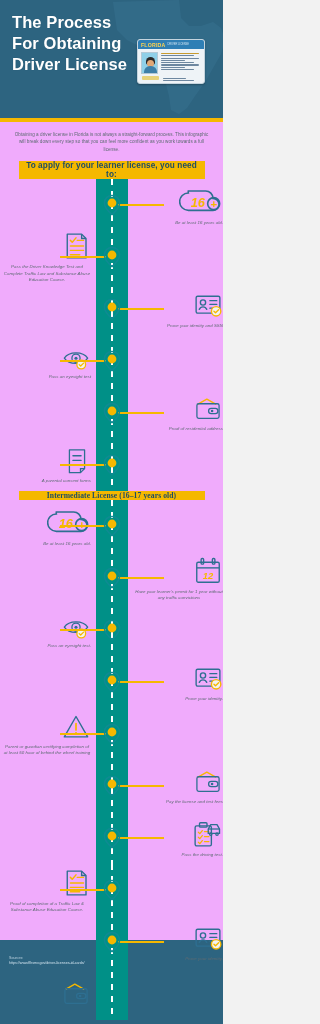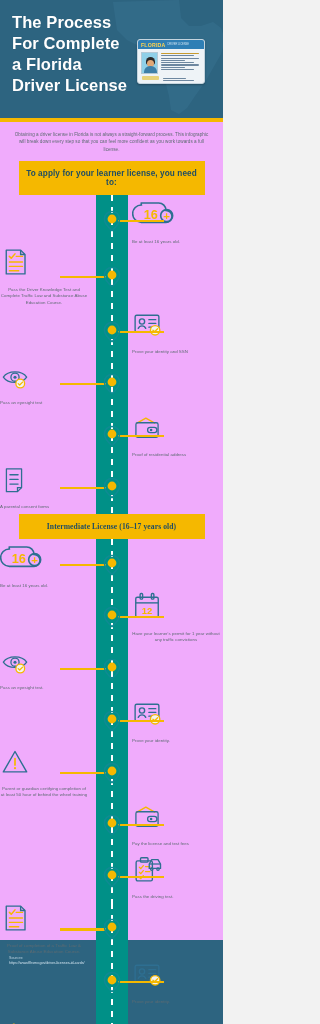--- a/index.html
+++ b/index.html
@@ -81,21 +81,21 @@
     letter-spacing: .05px;
   }
 
   
   .banner-wrap { position: relative; display:flex; justify-content:center; }
   .banner {
     background: #f5b800;
     color: #1f4d63;
     font-weight: bold;
     text-align: center;
-    padding: 8px 6px;
+    padding: 0 6px;
     font-size: 8.2px;
     letter-spacing: .1px;
     position: relative;
     z-index: 6;
     width: 186px;
   }
   .banner.small { font-size: 7.6px; font-family: Liberation Serif, serif; }
   .banner.tiny  { font-size: 7.1px; }
 
   
@@ -121,24 +121,25 @@
     position: relative;
     display: flex;
     align-items: center;
     min-height: 52px;
     z-index: 4;
   }
   .side {
     width: 95px;
     display: flex;
     flex-direction: column;
-    align-items: flex-start;
-    gap: 10px;
+    align-items: flex-end;
+    gap: 3px;
     position: relative;
     z-index: 5;
+    font-style: italic;
   }
   .side.left { padding-right: 4px; }
   .side.right { padding-left: 4px; }
   .center-slot { width: 33px; position: relative; }
 
   .label {
     font-size: 4.4px;
     line-height: 6.2px;
     color: #5d6b72;
     text-align: center;
@@ -183,22 +184,21 @@
 <div class="page">
 
   <div class="header">
     <svg class="fl-map" viewBox="0 0 120 122">
       <path d="M4 6 L70 4 L72 22 L80 30 L92 30 L104 26 L112 32 L116 44
                L112 58 L104 72 L96 86 L86 100 L78 112 L70 118 L62 114
                L60 100 L56 84 L50 70 L42 58 L30 50 L18 44 L8 34 Z" fill="#3a7493"></path>
     </svg>
     <div class="header-title">
       <div>The Process</div>
-      <div>For Complete</div>
-      <div>a Florida</div>
+      <div>For Obtaining</div>
       <div>Driver License</div>
     </div>
 
     <div class="lic-card">
       <div class="lic-top">
         <span class="lic-state">FLORIDA</span>
         <span class="lic-sub">DRIVER LICENSE</span>
       </div>
       <div class="lic-body">
         <div class="lic-photo">

